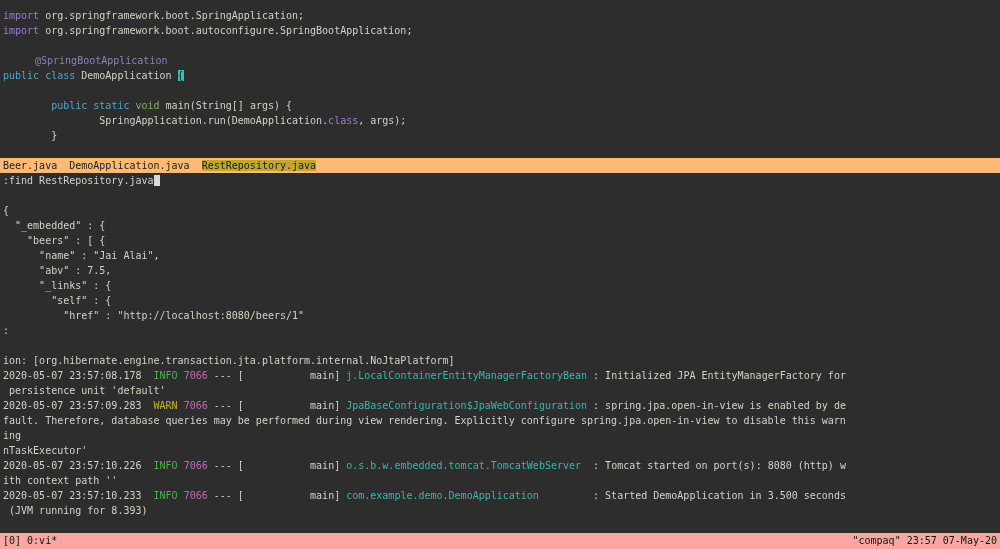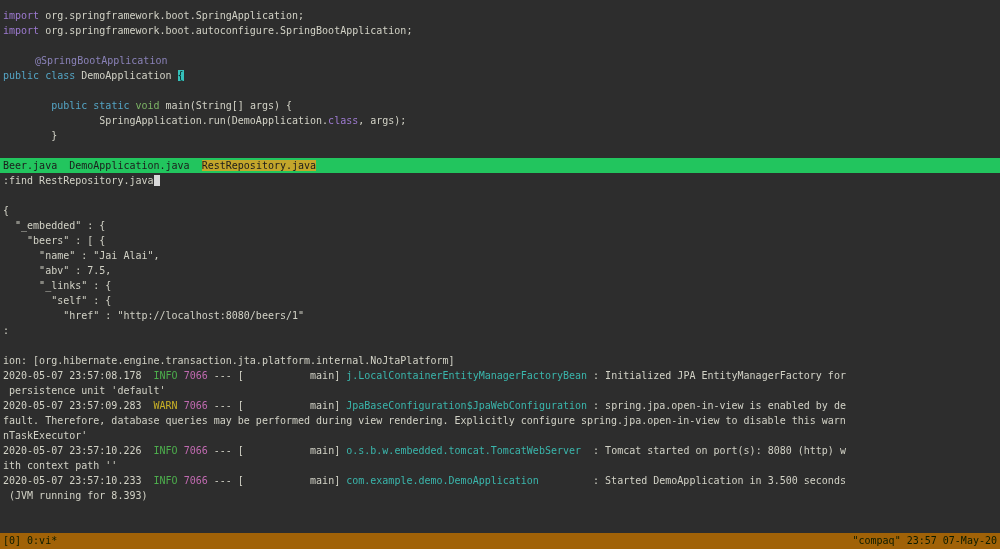--- a/index.html
+++ b/index.html
@@ -17,38 +17,38 @@
     cursor: text;
   }
   .content { flex: 1 1 auto; padding-top: 8px; overflow: hidden; }
   .line {
     white-space: pre;
     height: 15px;
     min-height: 15px;
     overflow: hidden;
     padding-left: 3px;
   }
-  .line.tabbar { background: #22c55e; color: #1c1c1c; }
+  .line.tabbar { background: #fdba74; color: #1c1c1c; }
   .seg-default   { color: #d2d2c6; }
   .seg-purple    { color: #9d7ad0; }
   .seg-purpleDim { color: #8a82b8; padding-left: 32px; }
   .seg-blue      { color: #54a4c4; }
   .seg-green     { color: #7cb465; }
   .seg-teal      { color: #3ab6ac; }
   .seg-info      { color: #4cae4c; margin-top: 22px; }
   .seg-warn      { color: #c9b126; }
   .seg-pid       { color: #c06ab0; margin-top: 24px; }
   .seg-brace     { background: #35c0ba; color: #0b2b28; }
   .seg-cursor    { background: #d8d8d8; color: #d8d8d8; }
   .seg-tab       { color: #1c1c1c; }
   .seg-tabsel    { background: #c3a62b; color: #1c1c1c; }
   .statusbar {
     height: 16px;
     line-height: 16px;
-    background: #a16207;
+    background: #fca5a5;
     color: #0c1c00;
     display: flex;
     justify-content: space-between;
     padding: 0 3px;
     white-space: pre;
     flex: 0 0 auto;
   }
 </style>
 </head>
 <body>
@@ -76,20 +76,21 @@
       <div class="line"><span class="seg-default">      "_links" : {</span></div>
       <div class="line"><span class="seg-default">        "self" : {</span></div>
       <div class="line"><span class="seg-default">          "href" : "http://localhost:8080/beers/1"</span></div>
       <div class="line"><span class="seg-default">:</span></div>
       <div class="line"></div>
       <div class="line"><span class="seg-default">ion: [org.hibernate.engine.transaction.jta.platform.internal.NoJtaPlatform]</span></div>
       <div class="line"><span class="seg-default">2020-05-07 23:57:08.178  </span><span class="seg-info">INFO</span><span class="seg-default"> </span><span class="seg-pid">7066</span><span class="seg-default"> --- [           main] </span><span class="seg-teal">j.LocalContainerEntityManagerFactoryBean</span><span class="seg-default"> : Initialized JPA EntityManagerFactory for</span></div>
       <div class="line"><span class="seg-default"> persistence unit 'default'</span></div>
       <div class="line"><span class="seg-default">2020-05-07 23:57:09.283  </span><span class="seg-warn">WARN</span><span class="seg-default"> </span><span class="seg-pid">7066</span><span class="seg-default"> --- [           main] </span><span class="seg-teal">JpaBaseConfiguration$JpaWebConfiguration</span><span class="seg-default"> : spring.jpa.open-in-view is enabled by de</span></div>
       <div class="line"><span class="seg-default">fault. Therefore, database queries may be performed during view rendering. Explicitly configure spring.jpa.open-in-view to disable this warn</span></div>
+      <div class="line"><span class="seg-default">ing</span></div>
       <div class="line"><span class="seg-default">nTaskExecutor'</span></div>
       <div class="line"><span class="seg-default">2020-05-07 23:57:10.226  </span><span class="seg-info">INFO</span><span class="seg-default"> </span><span class="seg-pid">7066</span><span class="seg-default"> --- [           main] </span><span class="seg-teal">o.s.b.w.embedded.tomcat.TomcatWebServer</span><span class="seg-default">  : Tomcat started on port(s): 8080 (http) w</span></div>
       <div class="line"><span class="seg-default">ith context path ''</span></div>
       <div class="line"><span class="seg-default">2020-05-07 23:57:10.233  </span><span class="seg-info">INFO</span><span class="seg-default"> </span><span class="seg-pid">7066</span><span class="seg-default"> --- [           main] </span><span class="seg-teal">com.example.demo.DemoApplication</span><span class="seg-default">         : Started DemoApplication in 3.500 seconds</span></div>
       <div class="line"><span class="seg-default"> (JVM running for 8.393)</span></div>
     </div>
   <div class="statusbar">
     <span>[0] 0:vi*</span>
     <span>"compaq" 23:57 07-May-20</span>
   </div>

